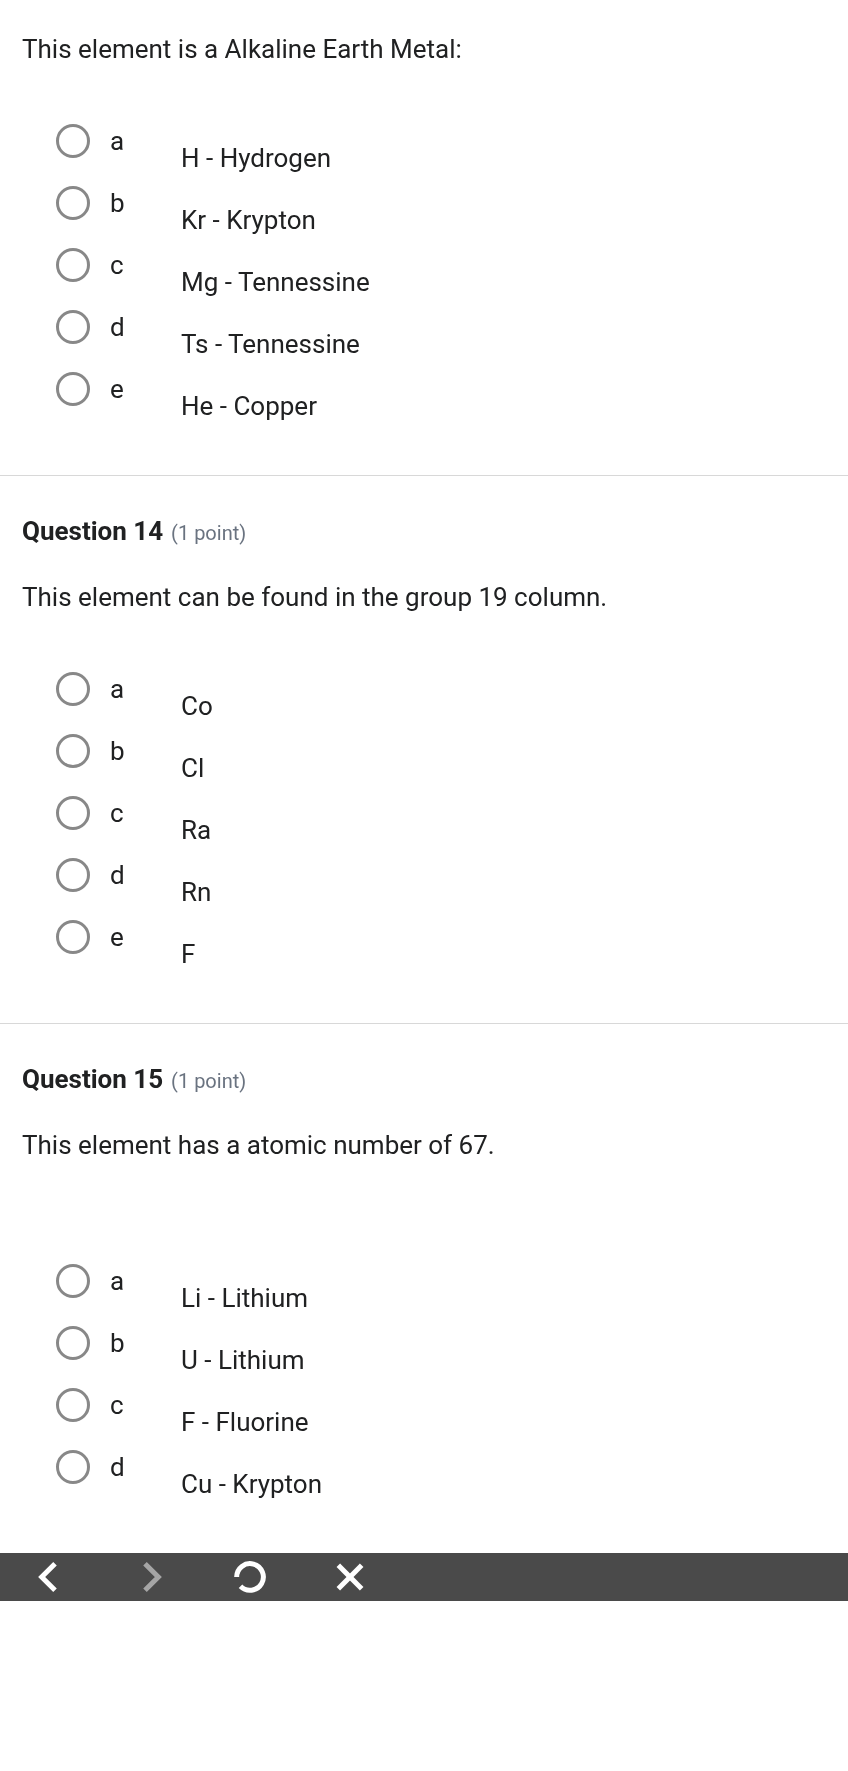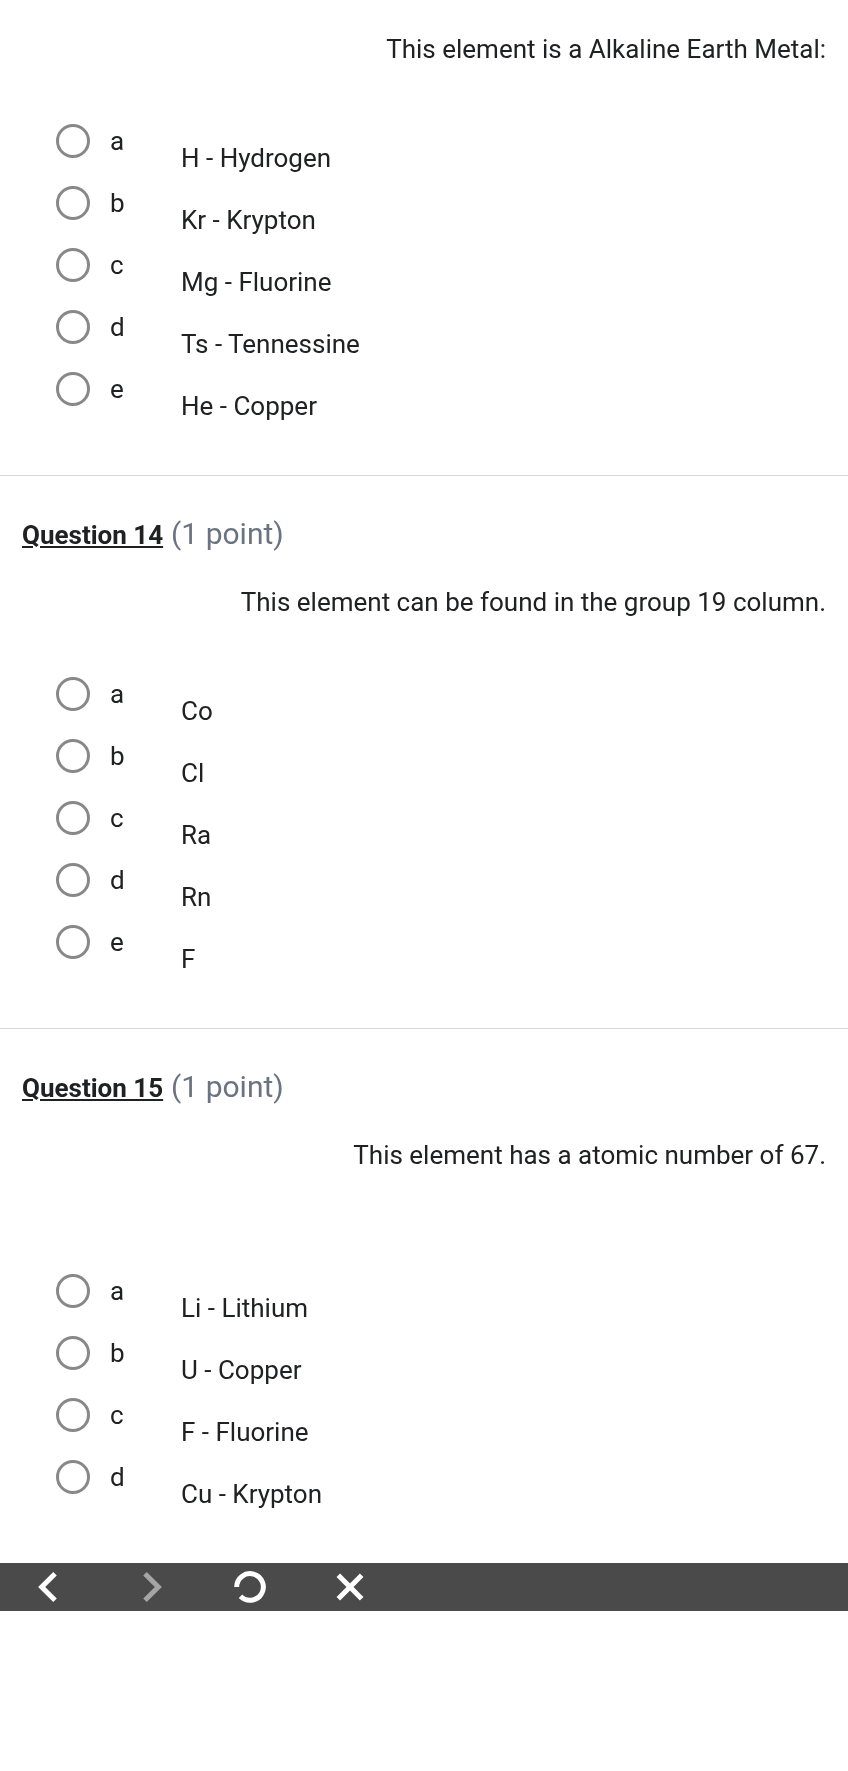--- a/index.html
+++ b/index.html
@@ -21,35 +21,33 @@
     .question-block.no-border {
       border-bottom: none;
     }
     .question-header {
       margin-bottom: 32px;
     }
     .question-number {
       font-size: 26px;
       font-weight: 700;
       color: #202122;
-      text-decoration: underline;
     }
     .question-points {
-      font-size: 30px;
+      font-size: 20px;
       font-weight: 400;
       color: #6a7380;
       margin-left: 4px;
     }
     .question-prompt {
       font-size: 26px;
       font-weight: 400;
       color: #202122;
       margin-bottom: 46px;
       line-height: 1.5;
-      text-align: right;
     }
     .options {
       padding-left: 34px;
     }
     .option-row {
       display: flex;
       align-items: center;
       margin-bottom: 10px;
       height: 52px;
     }
@@ -115,21 +113,21 @@
       <span class="option-text">H - Hydrogen</span>
     </div>
     <div class="option-row">
       <div class="radio-circle"></div>
       <span class="option-letter">b</span>
       <span class="option-text">Kr - Krypton</span>
     </div>
     <div class="option-row">
       <div class="radio-circle"></div>
       <span class="option-letter">c</span>
-      <span class="option-text">Mg - Fluorine</span>
+      <span class="option-text">Mg - Tennessine</span>
     </div>
     <div class="option-row">
       <div class="radio-circle"></div>
       <span class="option-letter">d</span>
       <span class="option-text">Ts - Tennessine</span>
     </div>
     <div class="option-row">
       <div class="radio-circle"></div>
       <span class="option-letter">e</span>
       <span class="option-text">He - Copper</span>
@@ -180,21 +178,21 @@
   <div class="question-prompt" style="margin-bottom: 90px;">This element has a atomic number of 67.</div>
   <div class="options">
     <div class="option-row">
       <div class="radio-circle"></div>
       <span class="option-letter">a</span>
       <span class="option-text">Li - Lithium</span>
     </div>
     <div class="option-row">
       <div class="radio-circle"></div>
       <span class="option-letter">b</span>
-      <span class="option-text">U - Copper</span>
+      <span class="option-text">U - Lithium</span>
     </div>
     <div class="option-row">
       <div class="radio-circle"></div>
       <span class="option-letter">c</span>
       <span class="option-text">F - Fluorine</span>
     </div>
     <div class="option-row">
       <div class="radio-circle"></div>
       <span class="option-letter">d</span>
       <span class="option-text">Cu - Krypton</span>

